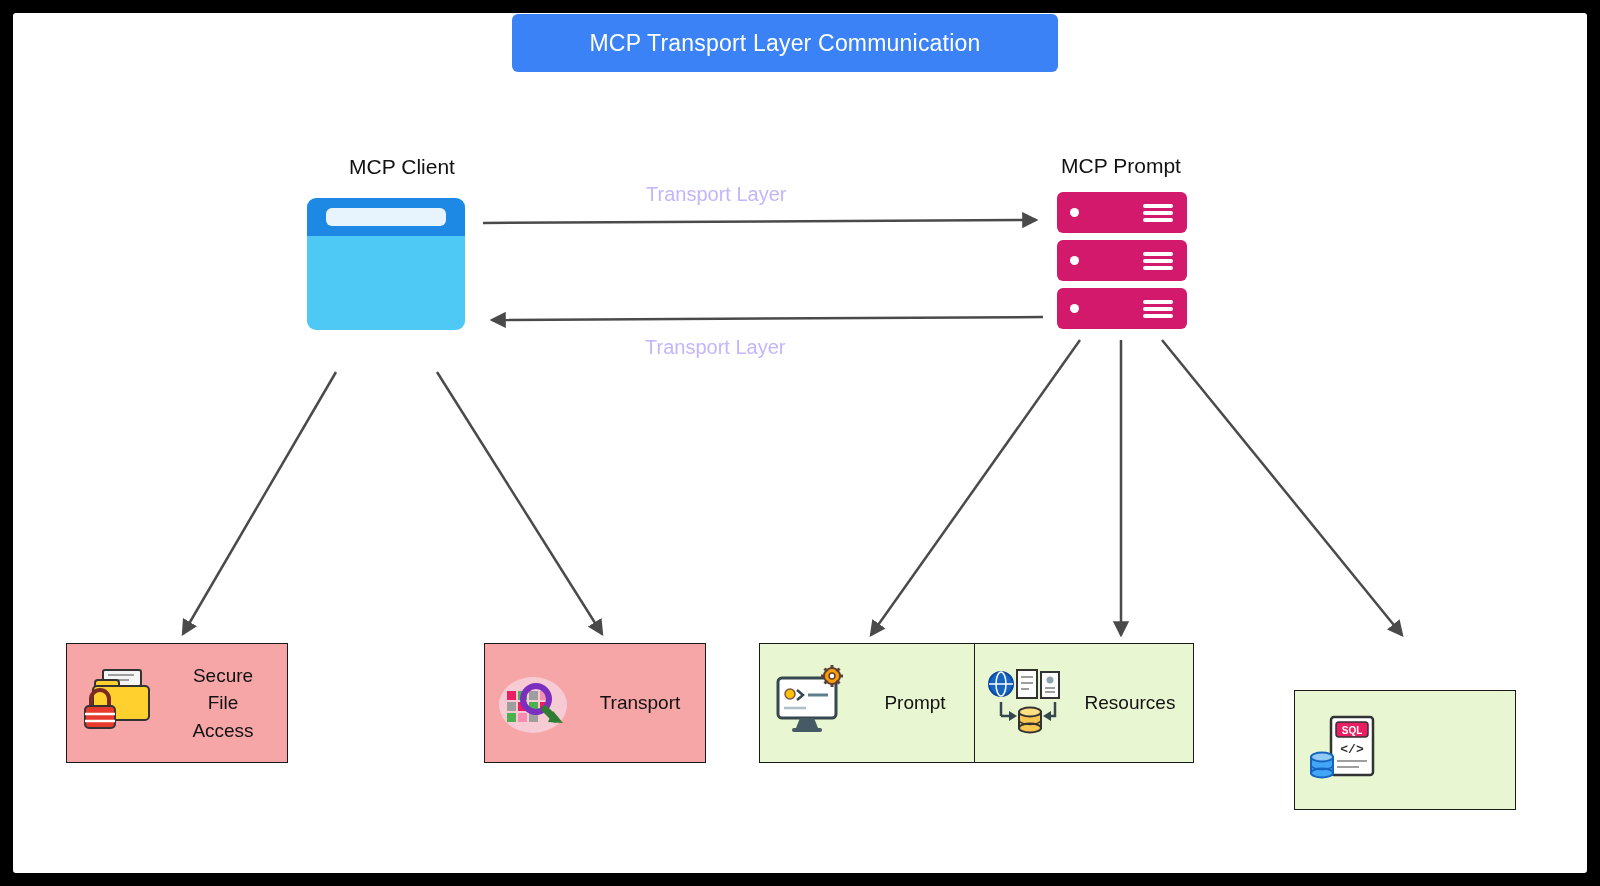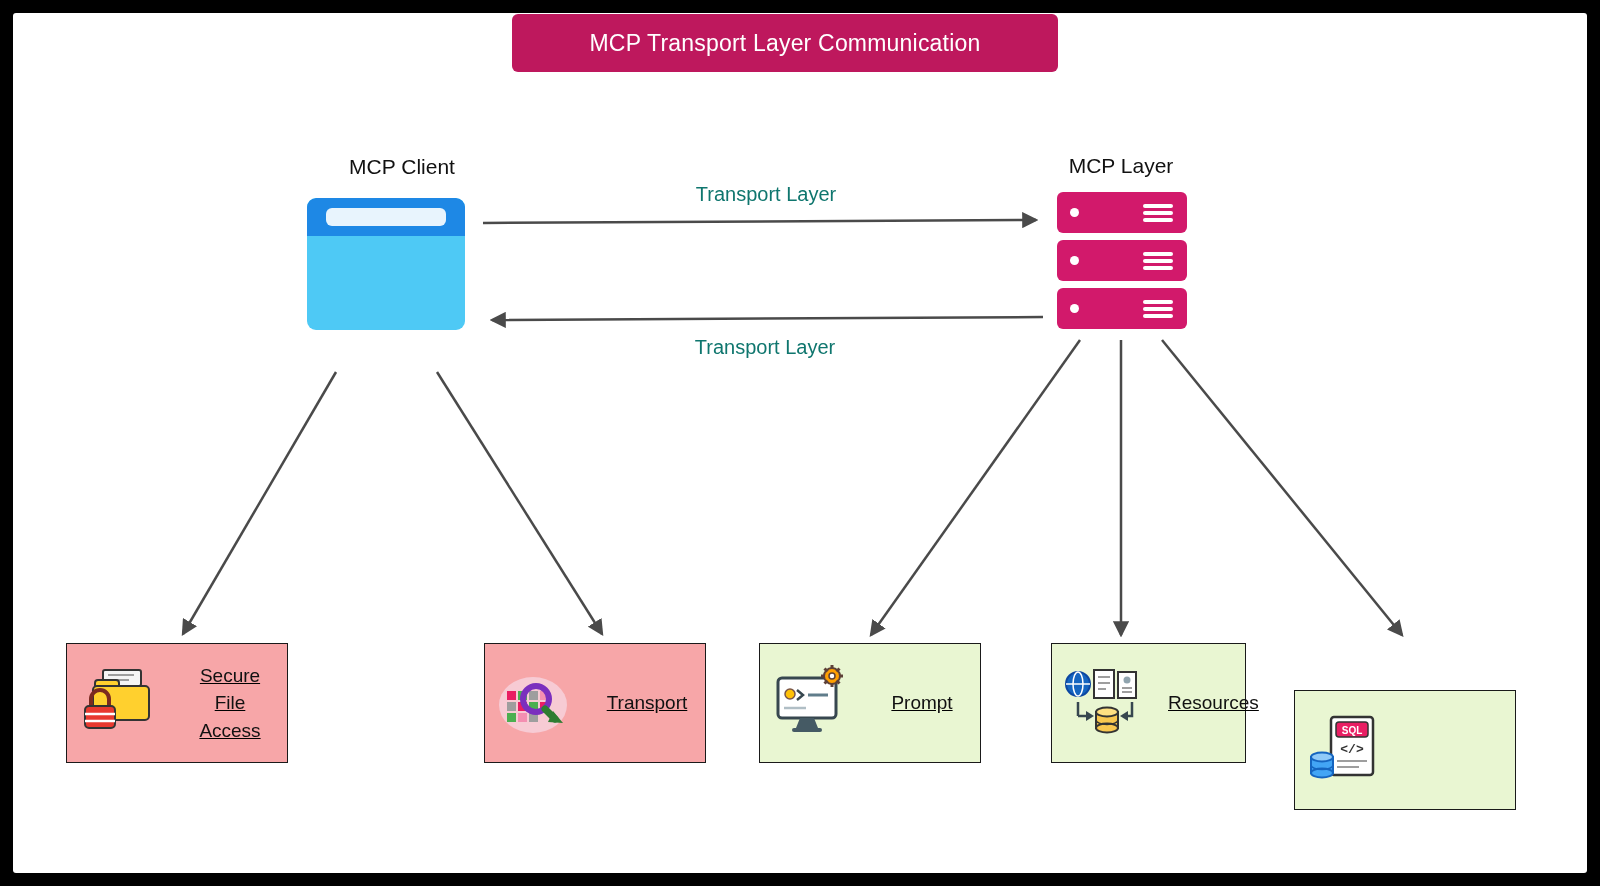--- a/index.html
+++ b/index.html
@@ -9,21 +9,21 @@
     background: #000; overflow: hidden;
   }
   .canvas {
     position: absolute; left: 13px; top: 13px; right: 13px; bottom: 13px;
     background: #fff; border-radius: 3px;
   }
   .abs { position: absolute; }
 
   .title-banner {
     left: 512px; top: 14px; width: 546px; height: 58px;
-    background: #be185d; border-radius: 6px;
+    background: #3b82f6; border-radius: 6px;
     display: flex; align-items: center; justify-content: center;
     color: #fff; font-size: 23px; font-weight: 500; letter-spacing: .2px;
   }
 
   .node-label {
     font-size: 21px; color: #111; text-align: center;
   }
   .client-label { left: 323px; top: 155px; width: 158px; }
   .server-label { left: 1047px; top: 154px; width: 148px; }
 
@@ -50,43 +50,43 @@
     position: absolute; left: 13px; top: 16px; width: 9px; height: 9px;
     border-radius: 50%; background: #fff;
   }
   .server-unit .bars { position: absolute; right: 14px; top: 12px; }
   .server-unit .bars i {
     display: block; width: 30px; height: 3.5px; background: #fff;
     border-radius: 2px; margin-bottom: 3.5px;
   }
 
   .transport-label {
-    font-size: 20px; color: #0f766e; text-align: center; width: 240px;
+    font-size: 20px; color: #c4b5fd; text-align: left; width: 240px;
   }
   .transport-top { left: 646px; top: 183px; }
   .transport-bottom { left: 645px; top: 336px; }
 
   svg.wires { left: 0; top: 0; width: 1600px; height: 886px; pointer-events: none; }
 
   
   .cap-box {
     height: 120px; border: 1.5px solid #1a1a1a;
-    display: flex; align-items: center; padding: 0 10px; gap: 20px; text-decoration: underline;
+    display: flex; align-items: center; padding: 0 10px; gap: 6px;
   }
   .cap-pink { background: #F7A6A8; }
   .cap-green { background: #E9F6D2; }
   .cap-box .iconwrap { flex: 0 0 auto; display: flex; align-items: center; justify-content: center; }
   .cap-box .cap-label {
     flex: 1 1 auto; text-align: center; font-size: 19px; color: #111; line-height: 1.45;
   }
   .box-secure    { left: 66px;   top: 643px; width: 222px; }
   .box-secure .cap-label { max-width: 96px; margin: 0 auto; }
   .box-sampling  { left: 484px;  top: 643px; width: 222px; }
   .box-prompt    { left: 759px;  top: 643px; width: 222px; }
-  .box-resources { left: 1051px; top: 643px; width: 195px; align-items: center; }
+  .box-resources { left: 974px; top: 643px; width: 220px; align-items: center; }
   .box-tools     { left: 1294px; top: 643px; width: 222px; margin-top: 47px; }
   .box-tools .cap-label { max-width: 110px; margin: 0 auto; }
 </style>
 </head>
 <body>
 
 <div class="frame">
   <div class="canvas"></div>
 
   <svg class="wires abs" viewBox="0 0 1600 886">
@@ -106,21 +106,21 @@
 
   <div class="abs title-banner">MCP Transport Layer Communication</div>
 
   <div class="abs node-label client-label">MCP Client</div>
   <div class="abs client-icon">
     <div class="topbar">
       <div class="addrbar"></div>
     </div>
   </div>
 
-  <div class="abs node-label server-label">MCP Layer</div>
+  <div class="abs node-label server-label">MCP Prompt</div>
   <div class="abs server-icon">
     <div class="server-unit">
       <span class="dot"></span>
       <span class="bars">
           <i></i>
           <i></i>
           <i></i>
         </span>
     </div>
     <div class="server-unit">

